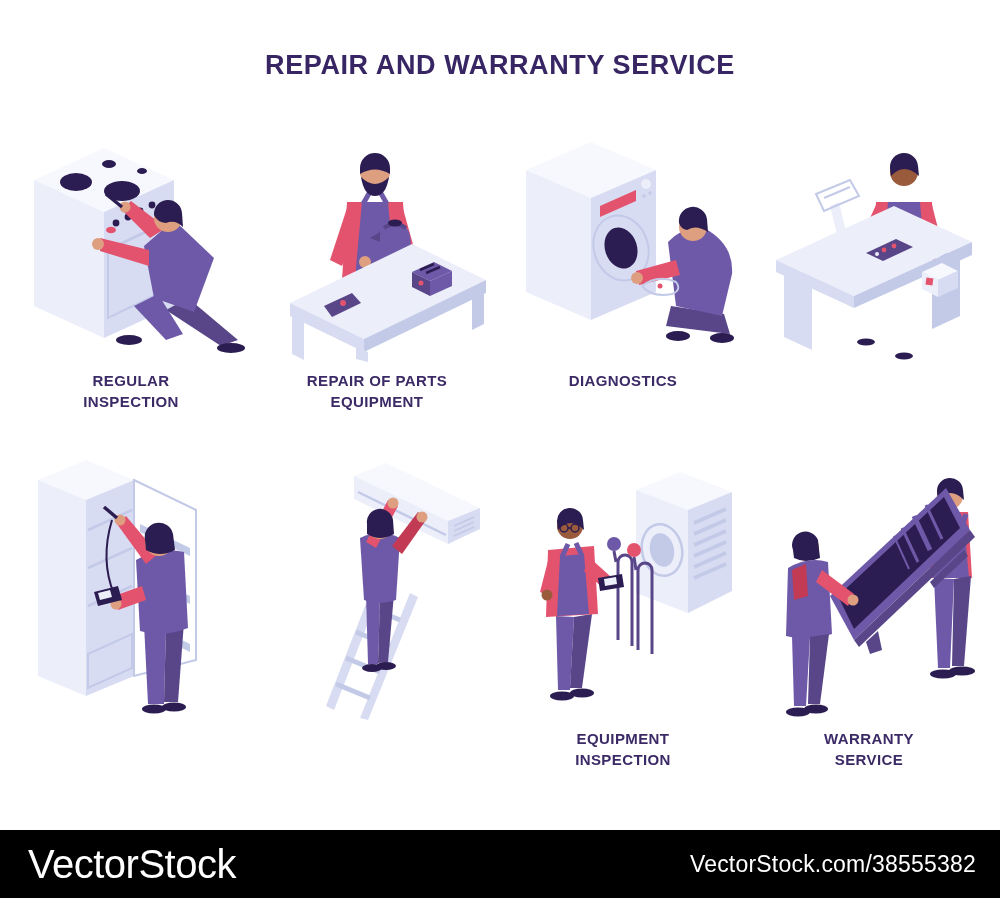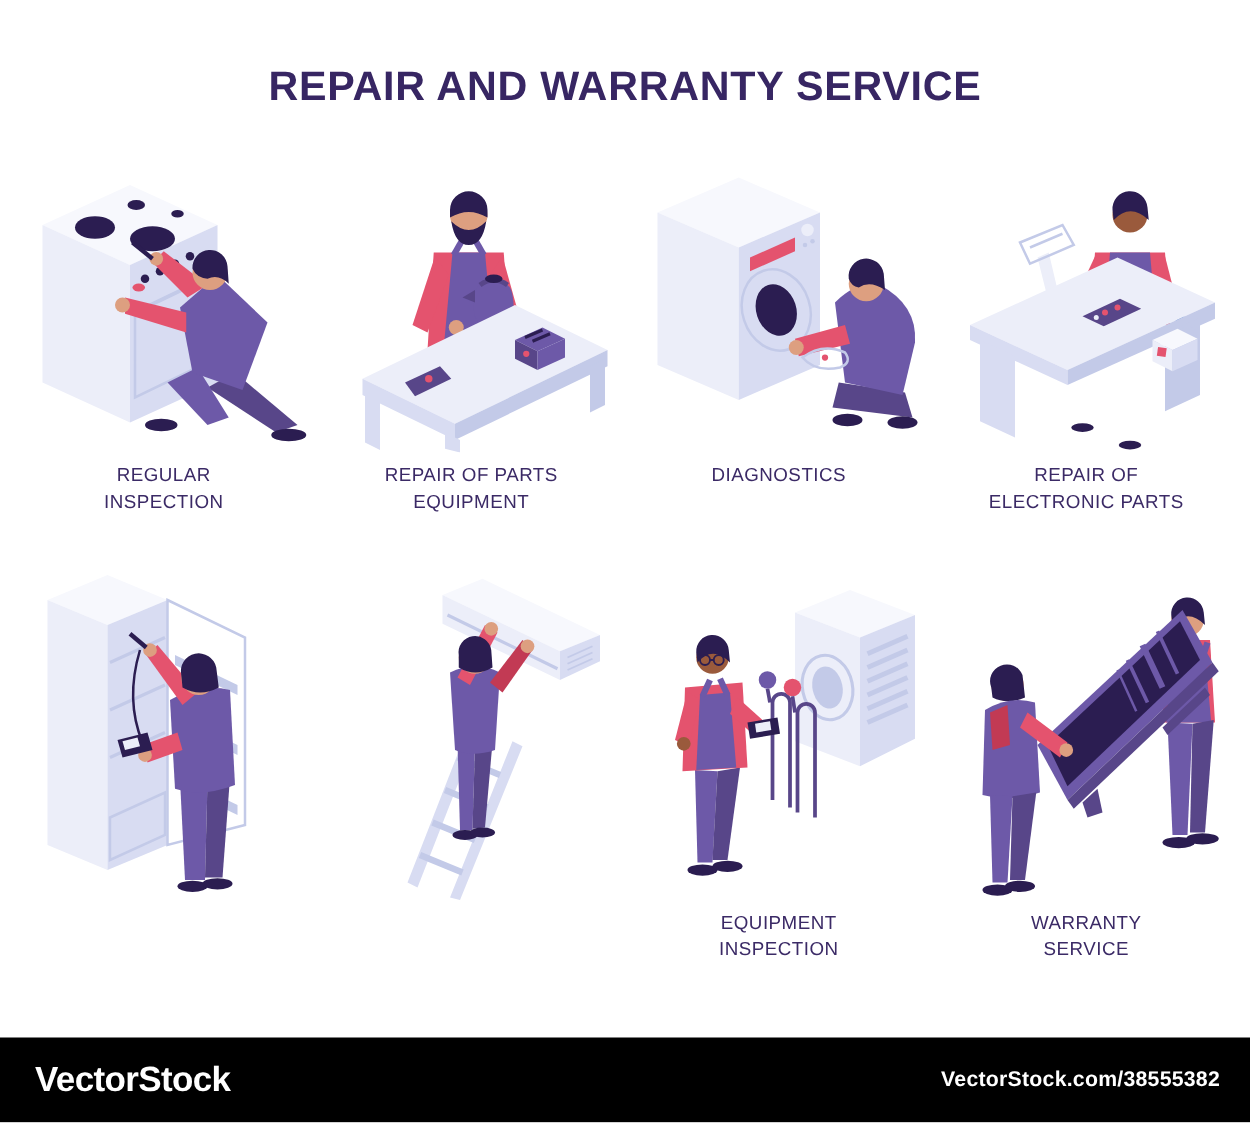--- a/index.html
+++ b/index.html
@@ -8,33 +8,33 @@
     --accent_red:#e4536e; --accent_red_dark:#c23a54;
     --dark_navy:#2b1d51;
     --appliance_light:#eceef9; --appliance_mid:#d8dcf2; --appliance_shade:#c3cae8; --appliance_white:#f7f8fd;
     --skin_light:#dd9f80; --skin_dark:#9a5a3c;
     --watermark_bg:#000000; --watermark_text:#ffffff; --background:#ffffff;
   }
   html,body{margin:0;padding:0;background:#e9e9e9;}
   .page{position:relative;width:1000px;height:898px;background:var(--background);
         font-family:"Liberation Sans",sans-serif;overflow:hidden;margin:0 auto;}
   .title{position:absolute;top:50px;left:0;width:100%;text-align:center;
-         font-size:33px;font-weight:700;letter-spacing:.6px;color:var(--title_text);}
+         font-size:27px;font-weight:700;letter-spacing:.6px;color:var(--title_text);}
   .row{position:absolute;left:12px;width:976px;display:grid;grid-template-columns:repeat(4,1fr);column-gap:8px;}
   .row1{top:110px;}
   .row2{top:428px;}
   .cell{display:flex;flex-direction:column;align-items:center;}
   .cell svg{display:block;}
-  .caption{margin-top:8px;text-align:center;font-size:15px;font-weight:400;letter-spacing:.4px;
+  .caption{margin-top:8px;text-align:center;font-size:15px;font-weight:700;letter-spacing:.4px;
            line-height:1.4;color:var(--label_text);white-space:pre-line;}
   .watermark{position:absolute;left:0;bottom:0;width:100%;height:68px;background:var(--watermark_bg);
              display:flex;align-items:center;justify-content:space-between;box-sizing:border-box;
              padding:0 24px 0 28px;}
-  .wm-brand{color:var(--watermark_text);font-size:28px;font-weight:700;letter-spacing:-.5px;}
-  .wm-credit{color:var(--watermark_text);font-size:17px;font-weight:700;letter-spacing:.2px;}
+  .wm-brand{color:var(--watermark_text);font-size:40px;font-weight:400;letter-spacing:-.5px;}
+  .wm-credit{color:var(--watermark_text);font-size:23px;font-weight:400;letter-spacing:.2px;}
   
   .f-w{fill:var(--appliance_white)} .f-l{fill:var(--appliance_light)}
   .f-m{fill:var(--appliance_mid)}  .f-s{fill:var(--appliance_shade)}
   .f-p{fill:var(--worker_purple)}  .f-pd{fill:var(--worker_purple_dark)}
   .f-r{fill:var(--accent_red)}     .f-rd{fill:var(--accent_red_dark)}
   .f-n{fill:var(--dark_navy)}      .f-sk{fill:var(--skin_light)}  .f-skd{fill:var(--skin_dark)}
   .s-s{stroke:var(--appliance_shade);fill:none}
   .s-n{stroke:var(--dark_navy);fill:none}
   .s-p{stroke:var(--worker_purple);fill:none}
   .s-pd{stroke:var(--worker_purple_dark);fill:none}
@@ -197,22 +197,20 @@
           <circle class="f-l" cx="123" cy="144" r="2"></circle>
         </g>
         <g>
           <circle class="f-w s-s" stroke-width="2" cx="196" cy="158" r="6"></circle>
           <polygon class="f-w" points="168,162 188,153 204,161 184,170"></polygon>
           <polygon class="f-l" points="168,162 184,170 184,187 168,179"></polygon>
           <polygon class="f-m" points="184,170 204,161 204,178 184,187"></polygon>
           <rect class="f-r" x="172" y="168" width="7" height="7" transform="rotate(8 175 171)"></rect>
         </g>
       </svg>
-      <div class="caption">REPAIR OF
-ELECTRONIC PARTS</div>
     </div>
   </div>
 
   <div class="row row2">
 
     <div class="cell">
       <svg width="230" height="292" viewBox="0 0 230 292">
         <g>
           <polygon class="f-w" points="22,52 70,32 118,52 70,72"></polygon>
           <polygon class="f-l" points="22,52 70,72 70,268 22,248"></polygon>

